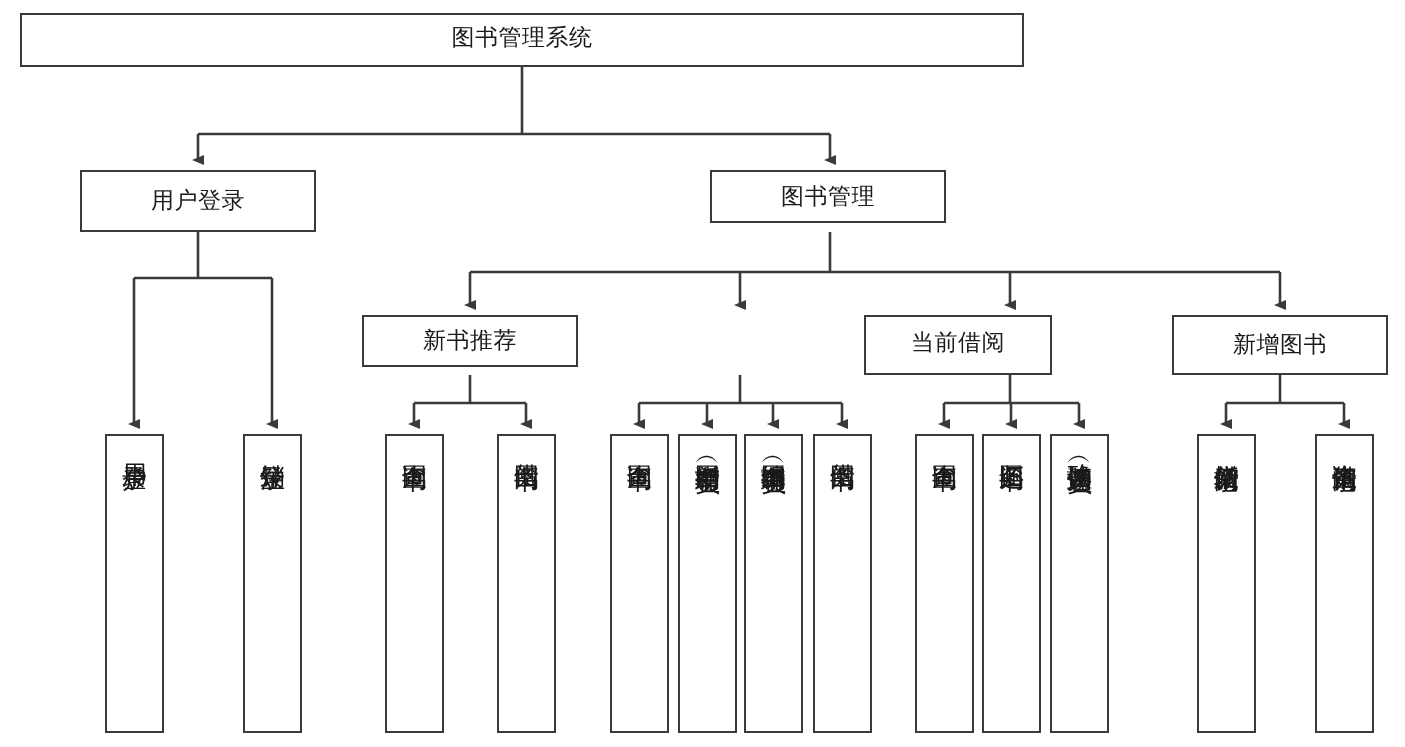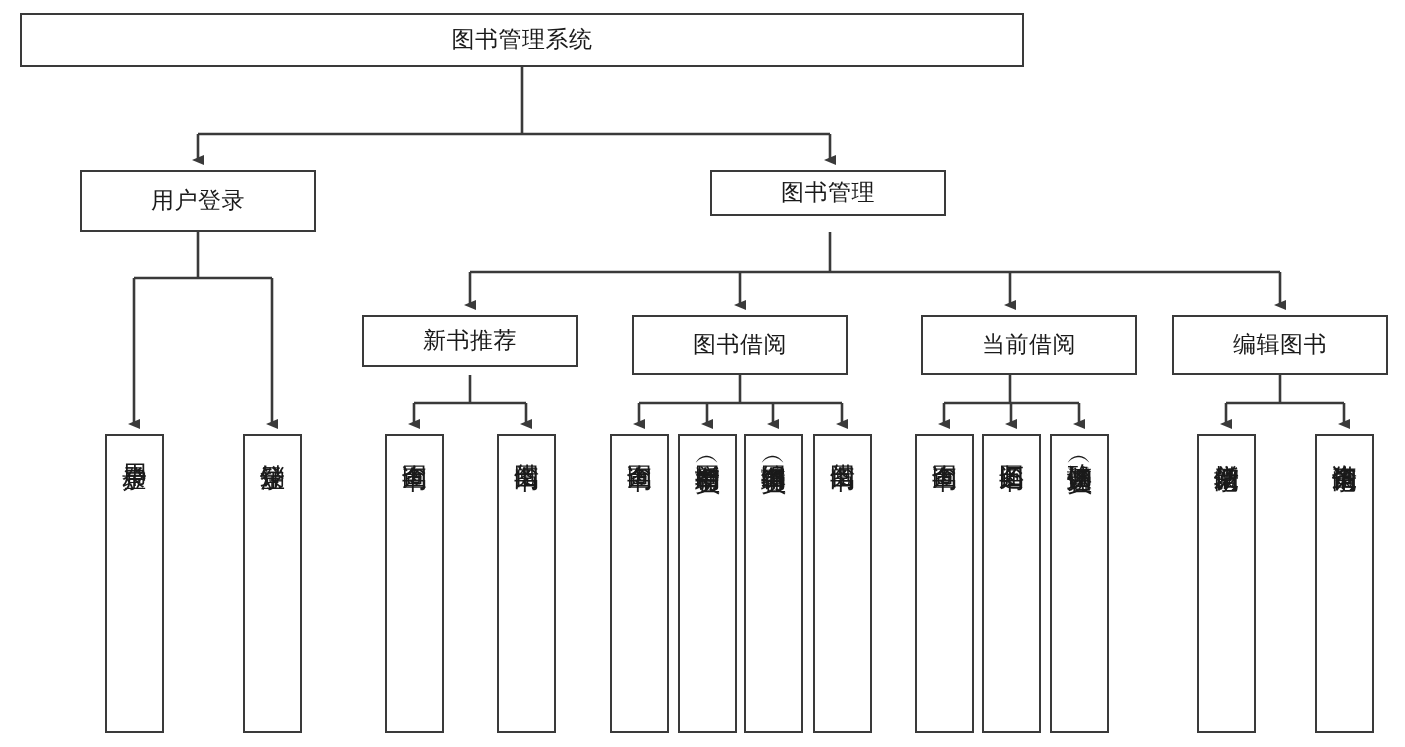--- a/index.html
+++ b/index.html
@@ -113,42 +113,39 @@
       <path d="M1011,403 L1011,424" marker-end="url(#arrow)"></path>
       <path d="M1079,403 L1079,424" marker-end="url(#arrow)"></path>
 
       <path d="M1280,375 L1280,403"></path>
       <path d="M1226,403 L1344,403"></path>
       <path d="M1226,403 L1226,424" marker-end="url(#arrow)"></path>
       <path d="M1344,403 L1344,424" marker-end="url(#arrow)"></path>
     </g>
   </svg>
 
-  <div class="node node-h" style="left:20px; top:13px; width:1004px; height:54px;">
+  <div class="node node-h" style="left:20px; top:13px; width:1004px; height:54px;font-family:Liberation Mono, monospace;">
     <span>图书管理系统</span>
   </div>
 
   <div class="node node-h" style="left:80px; top:170px; width:236px; height:62px;">
     <span>用户登录</span>
   </div>
-  <div class="node node-h" style="left:710px; top:170px; width:236px; height:46px;">
+  <div class="node node-h" style="left:710px; top:170px; width:236px; height:53px;">
     <span>图书管理</span>
   </div>
 
   <div class="node node-h" style="left:362px; top:315px; width:216px; height:52px;">
     <span>新书推荐</span>
   </div>
-  <div class="node node-h" style="left:632px; top:315px; width:216px; height:60px;">
-    <span>图书借阅</span>
-  </div>
-  <div class="node node-h" style="left:921px; top:315px; width:216px; height:60px;">
+  <div class="node node-h" style="left:864px; top:315px; width:188px; height:60px;font-family:Liberation Mono, monospace;">
     <span>当前借阅</span>
   </div>
   <div class="node node-h" style="left:1172px; top:315px; width:216px; height:60px;">
-    <span>编辑图书</span>
+    <span>新增图书</span>
   </div>
 
   <div class="node node-v" style="left:105px; top:434px; width:59px; height:299px;">
     <span class="vtext">用户登录</span>
   </div>
   <div class="node node-v" style="left:243px; top:434px; width:59px; height:299px;">
     <span class="vtext">注销登录</span>
   </div>
 
   <div class="node node-v" style="left:385px; top:434px; width:59px; height:299px;">

